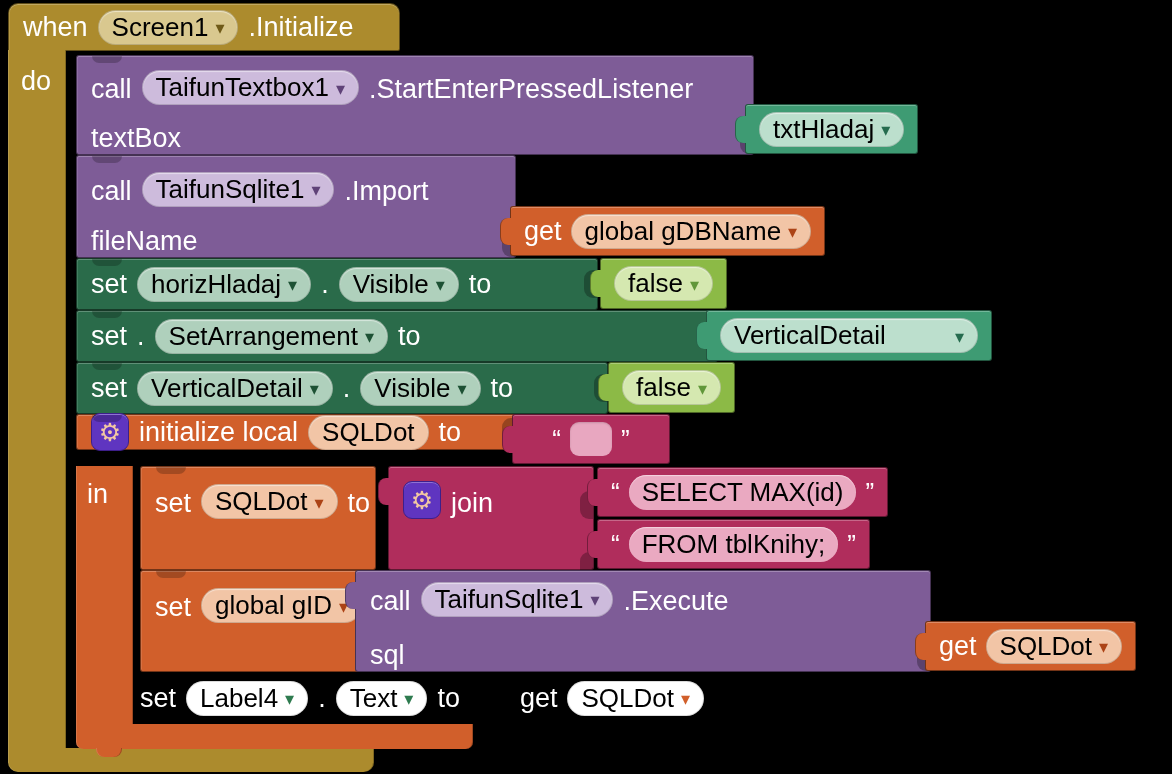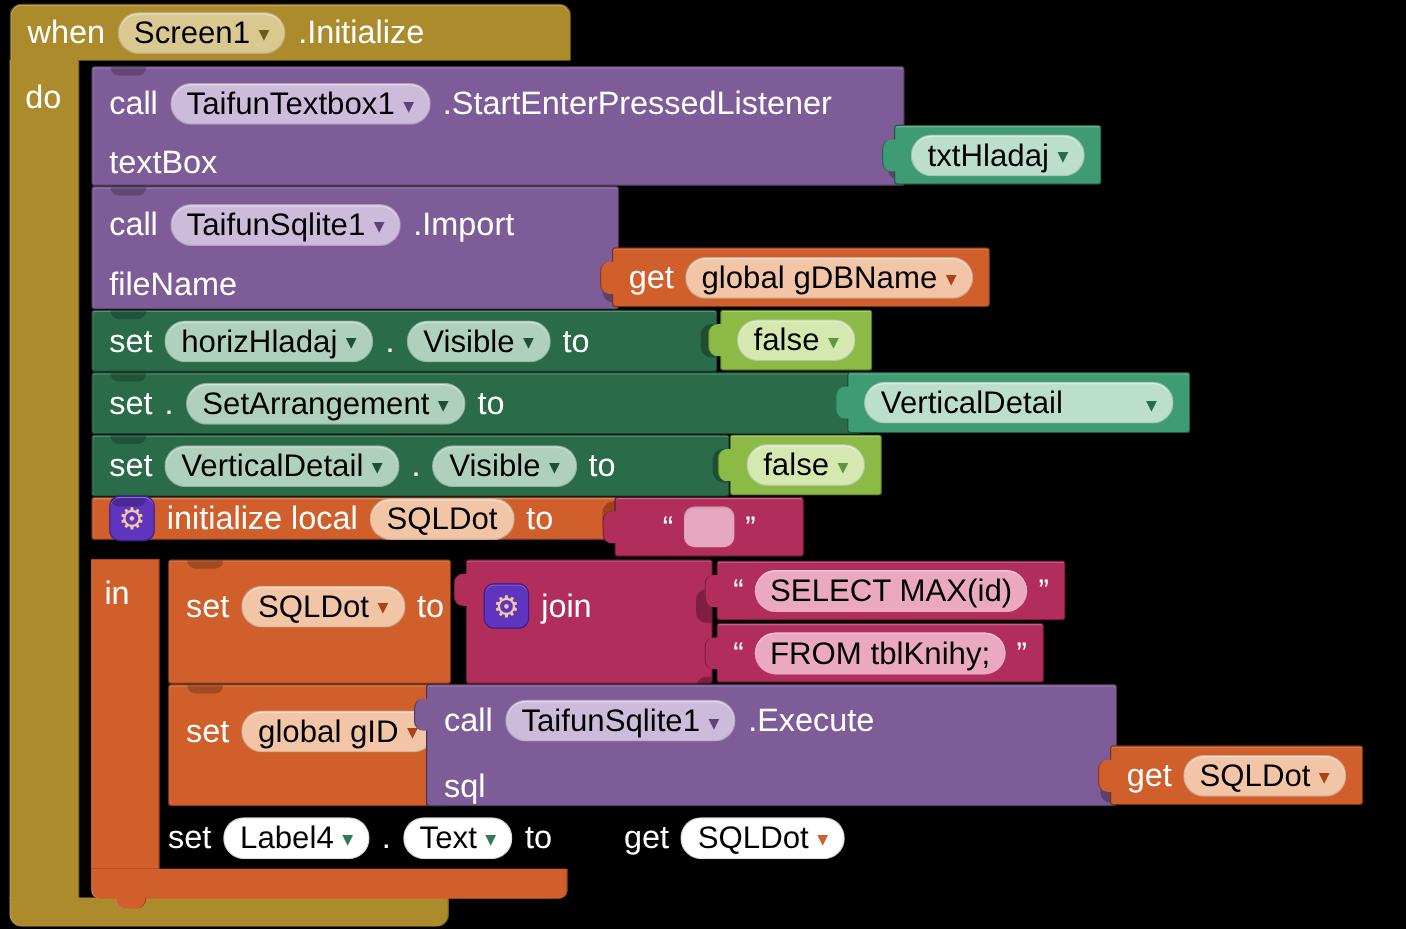--- a/index.html
+++ b/index.html
@@ -8,21 +8,21 @@
     font-family:"Liberation Sans","DejaVu Sans",sans-serif;font-size:27px;color:#fff;
   }
   .abs{position:absolute;}
   
   .blk{
     position:absolute;box-sizing:border-box;border:1px solid rgba(0,0,0,.45);
     border-radius:3px;box-shadow:inset 0 1px 0 rgba(255,255,255,.25),inset 1px 0 0 rgba(255,255,255,.12);
     display:flex;align-items:center;gap:10px;padding:0 0 0 14px;color:#fff;
   }
   .col{flex-direction:column;align-items:stretch;gap:0;padding:0;}
-  .r{display:flex;align-items:center;gap:10px;padding:12px 0 0 14px;flex:1;}
+  .r{display:flex;align-items:flex-end;gap:10px;padding:0 0 0 14px;flex:1;}
   .r.right{justify-content:flex-end;}
   .fill{position:absolute;box-shadow:inset 1px 0 0 rgba(255,255,255,.15), inset -1px 0 0 rgba(0,0,0,.25);}
   
   .stmt::after{
     content:"";position:absolute;top:0;left:15px;width:30px;height:7px;
     background:rgba(0,0,0,.22);border-radius:0 0 9px 9px;
   }
   
   .vb{position:absolute;box-sizing:border-box;display:flex;align-items:center;gap:9px;
       padding:16px 13px;height:50px;border:1px solid rgba(0,0,0,.45);border-radius:3px;
@@ -54,21 +54,21 @@
   .q{font-size:26px;color:#fff;}
   .kw{white-space:nowrap;}
   .emptyslot{width:42px;height:34px;border-radius:9px;background:#E8A7C0;box-shadow:inset 0 1px 2px rgba(0,0,0,.15);}
   .spacer40{width:40px;flex:none;}
 </style>
 </head>
 <body>
 
 <div id="canvas">
 
-  <div class="blk gold" style="left:8px;top:3px;width:468px;height:48px;border-radius:10px 10px 2px 0;">
+  <div class="blk gold" style="left:8px;top:3px;width:392px;height:48px;border-radius:10px 10px 2px 0;">
     <span class="kw">when</span>
     <span class="field f-gold dd dd-gold">
       <span>Screen1</span>
     </span>
     <span class="kw">.Initialize</span>
   </div>
   <div class="fill gold" style="left:8px;top:50px;width:58px;height:699px;"></div>
   <span class="abs" style="left:21px;top:66px;">do</span>
   <div class="fill gold" style="left:8px;top:748px;width:366px;height:24px;border-radius:0 0 10px 10px;"></div>
 

